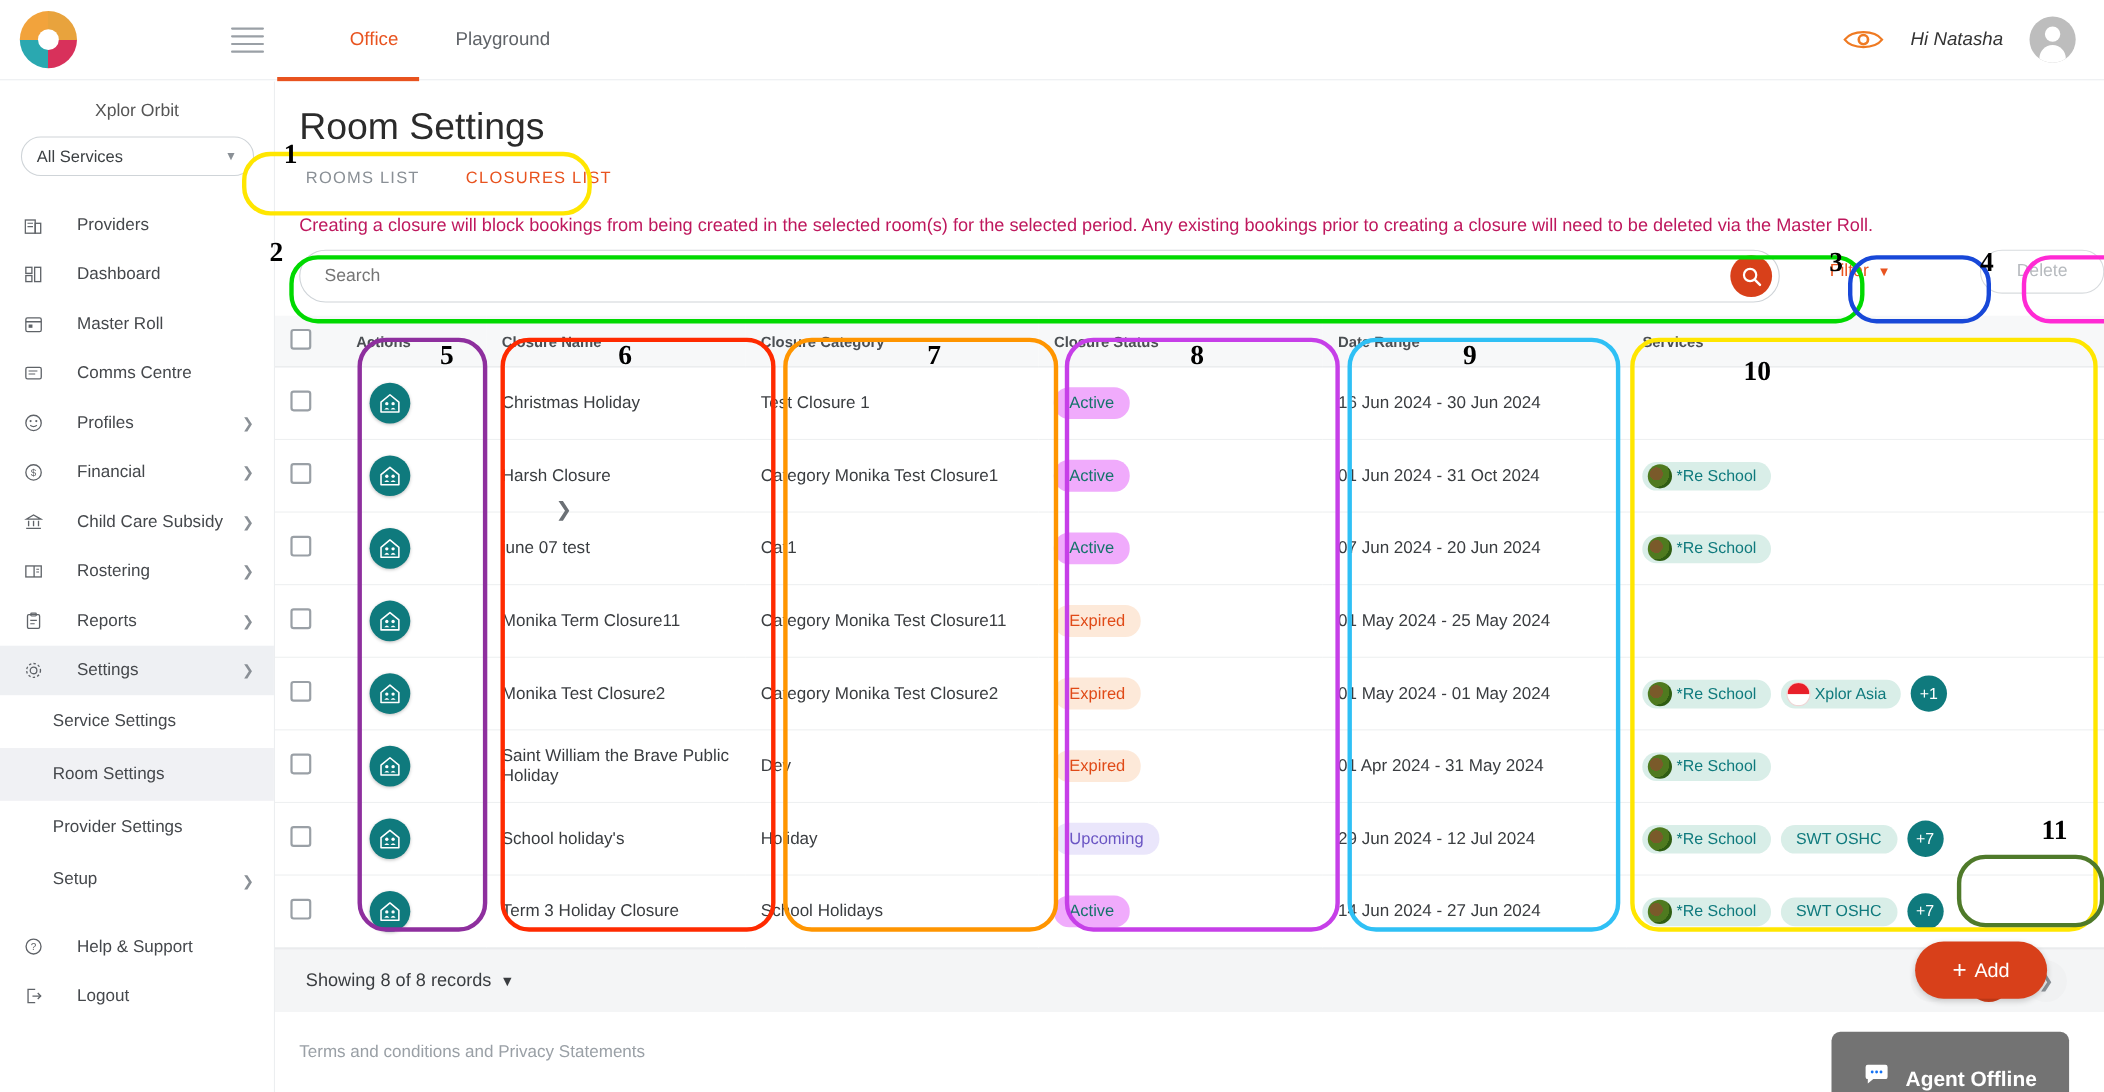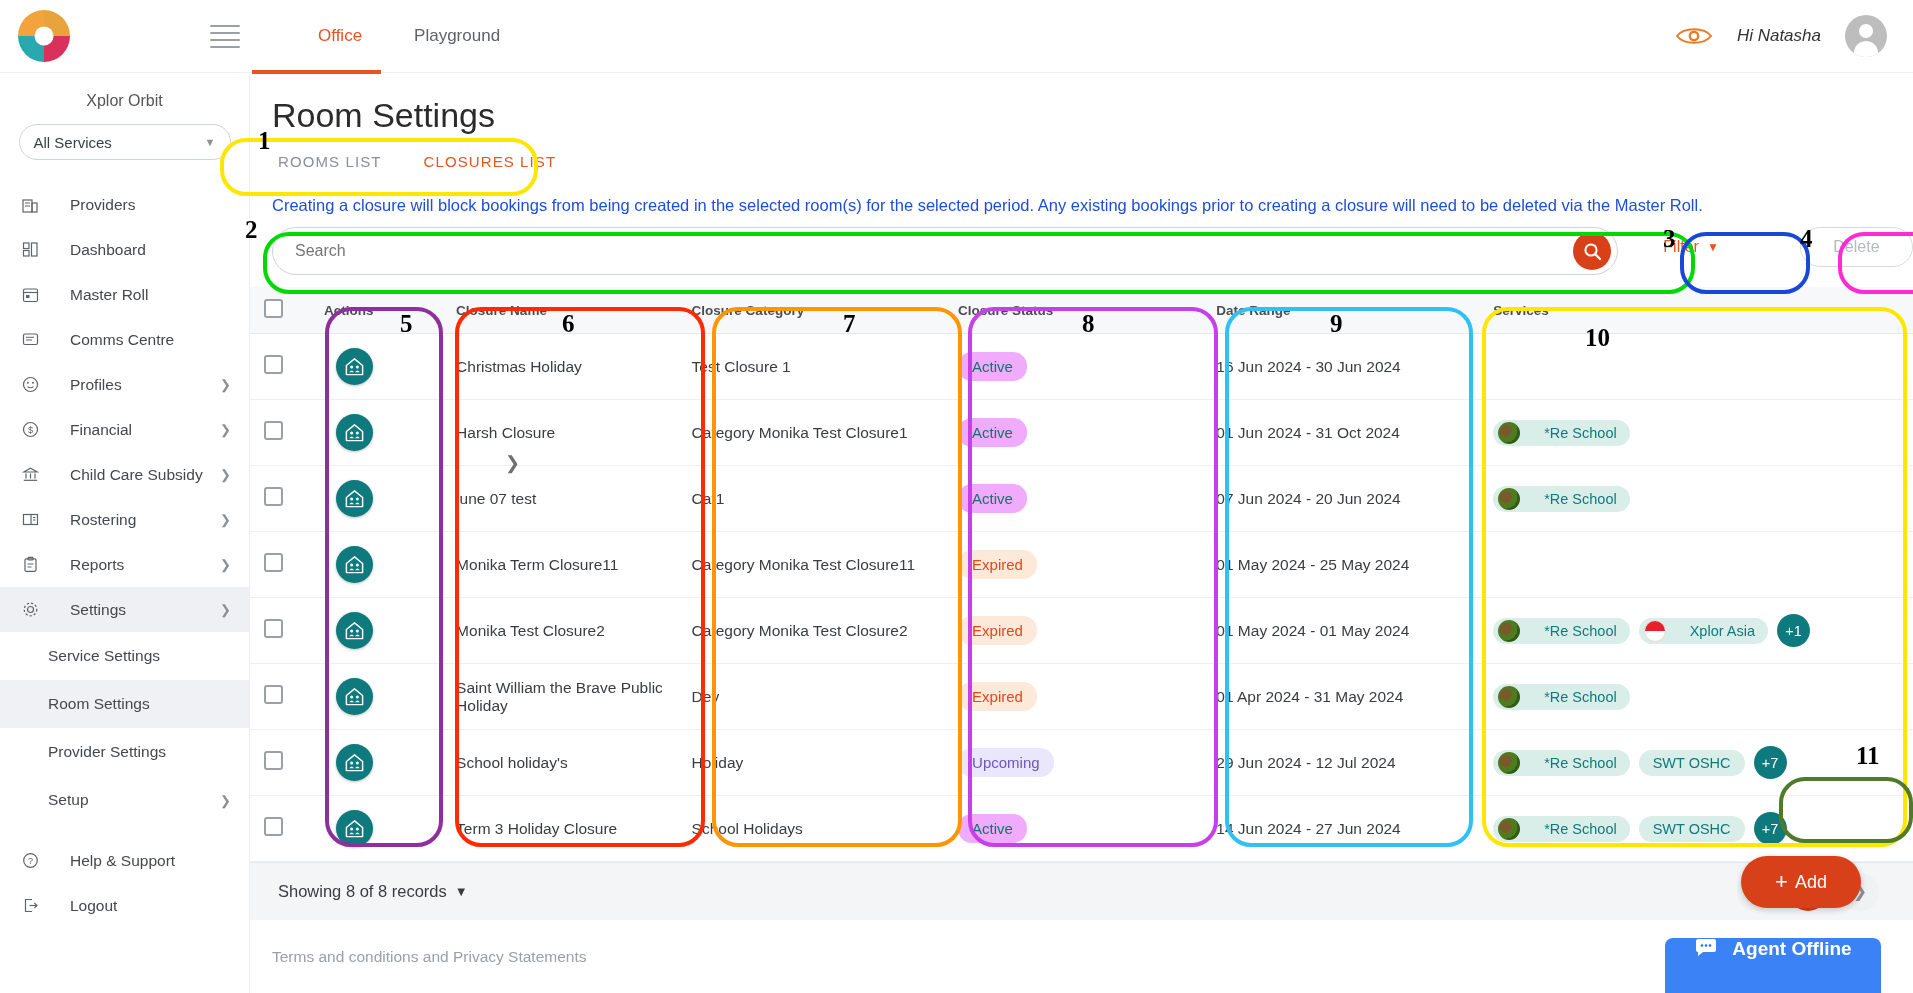--- a/index.html
+++ b/index.html
@@ -88,21 +88,21 @@
 
   
   .main { position: absolute; top: 74px; left: 250px; width: 1663px; height: 919px; background:#fff; }
   .page-title { font-size: 34px; color:#2b2b2b; padding: 22px 0 0 22px; font-weight: 400; }
   .tabs-row { display:flex; align-items:center; margin: 18px 0 0 28px; position: relative; }
   .tab {
     font-size: 15px; letter-spacing: 1.1px; color:#8a9096; margin-right: 42px; cursor:pointer;
     padding-bottom: 10px;
   }
   .tab.active { color:#e8531f; }
-  .info-text { margin: 16px 0 0 22px; font-size: 16.5px; color:#1d4ed8; }
+  .info-text { margin: 16px 0 0 22px; font-size: 16.5px; color:#be185d; }
 
   
   .search-row { display:flex; align-items:flex-start; margin: 12px 0 0 22px; }
   .search-box {
     width: 1380px; height: 48px; border:1px solid #cfd4d8; border-radius: 24px;
     display:flex; align-items:center; padding: 0 6px 0 22px; background:#fff;
   }
   .search-box input {
     border:none; outline:none; font-size:16px; flex:1; color:#3c4043;
     font-family:"Liberation Sans", sans-serif; background:transparent;
@@ -152,21 +152,21 @@
   }
   .badge {
     display:inline-block; padding: 6px 14px; border-radius: 14px; font-size: 15px;
   }
   .badge.active  { background:#f0abfc; color:#14736a; }
   .badge.expired { background:#fde9d9; color:#e04a17; }
   .badge.upcoming{ background:#eae6fb; color:#6b56c4; }
 
   .svc-wrap { display:flex; align-items:center; gap: 9px; flex-wrap: nowrap; }
   .svc-chip {
-    display:flex; align-items:center; gap:24px; background:#d9eee8; color:#0f7a7d;
+    display:flex; align-items:center; gap:4px; background:#d9eee8; color:#0f7a7d;
     border-radius:16px; padding: 4px 13px 4px 5px; font-size:14.5px; height:26px; white-space:nowrap;
   }
   .svc-chip.noimg { padding: 4px 14px; }
   .svc-av {
     width:22px; height:22px; border-radius:50%;
     background: radial-gradient(circle at 35% 40%, #7a5a2a 0 30%, #4f7a1f 31% 60%, #2f5d12 61% 100%);
   }
   .svc-av.sg {
     background: #fff; position:relative; overflow:hidden;
     border: 1px solid #f0d5d5;
@@ -195,22 +195,22 @@
   .showing { margin-left: 28px; font-size:16.5px; color:#3a3d40; display:flex; align-items:center; gap:8px; cursor:pointer;}
   .pager { margin-left:auto; margin-right: 34px; display:flex; align-items:center; gap: 14px; }
   .pg-circle {
     width:38px; height:38px; border-radius:50%; background:#f0f1f2; color:#8a9096;
     display:flex; align-items:center; justify-content:center; font-size:17px; cursor:pointer;
   }
   .pg-circle.cur { background:#d8401a; color:#fff; }
   .terms { position:absolute; left: 272px; top: 948px; font-size:15.5px; color:#9aa0a6; cursor:pointer; }
   .agent-btn {
     position:absolute; right: 32px; top: 938px; width: 216px; height: 55px;
-    background:#3b82f6; color:#fff; border-radius: 8px 8px 0 0; display:flex;
-    align-items:flex-start; justify-content:center; gap:14px; font-size:19px; font-weight:700; cursor:pointer;
+    background:#737373; color:#fff; border-radius: 8px 8px 0 0; display:flex;
+    align-items:flex-end; justify-content:center; gap:14px; font-size:19px; font-weight:700; cursor:pointer;
   }
 
   
   .left-chev { position:absolute; left: 255px; top: 378px; color:#6b7075; font-size:18px; cursor:pointer; }
 
   
   .ann { position:absolute; border-radius: 26px; pointer-events:none; z-index: 20; }
   .annnum {
     position:absolute; font-family:"Liberation Serif", serif; font-weight:700;
     font-size: 25px; color:#000; z-index: 21; pointer-events:none;

